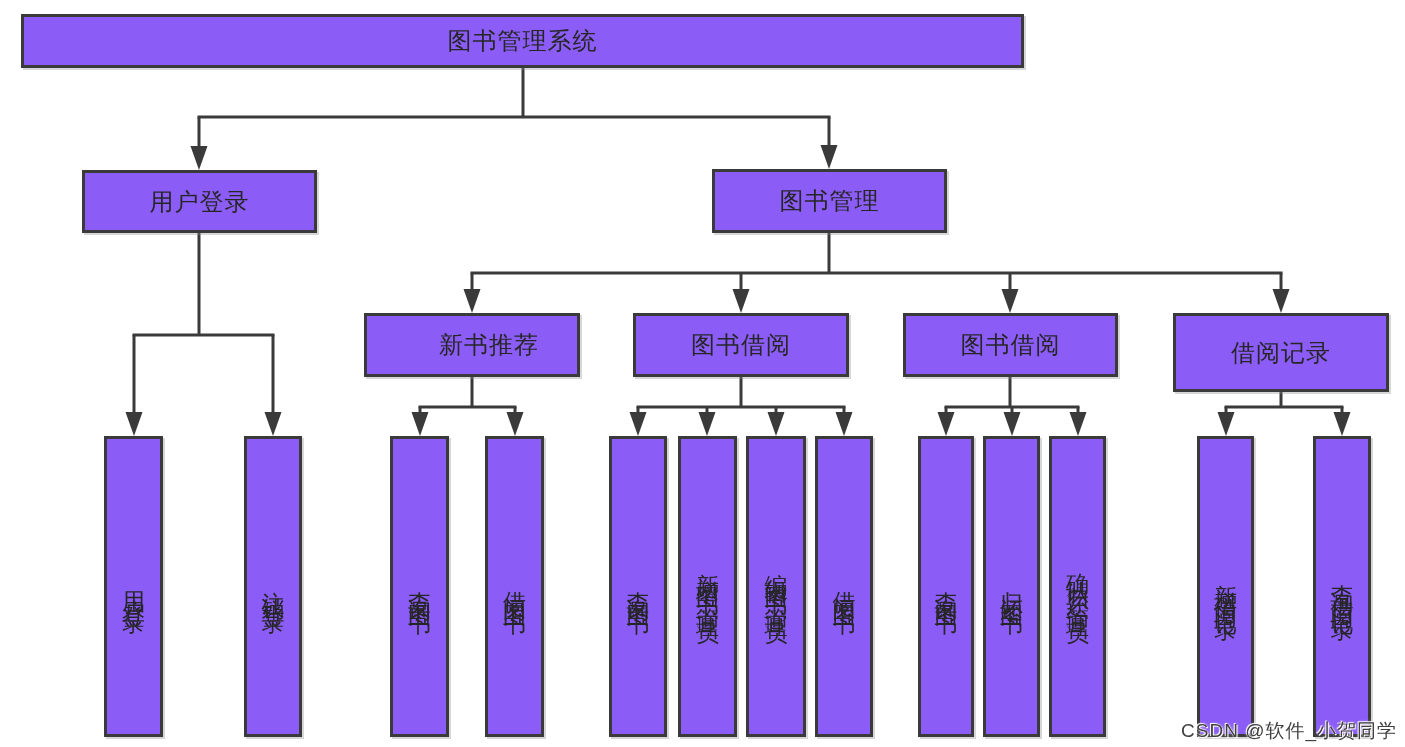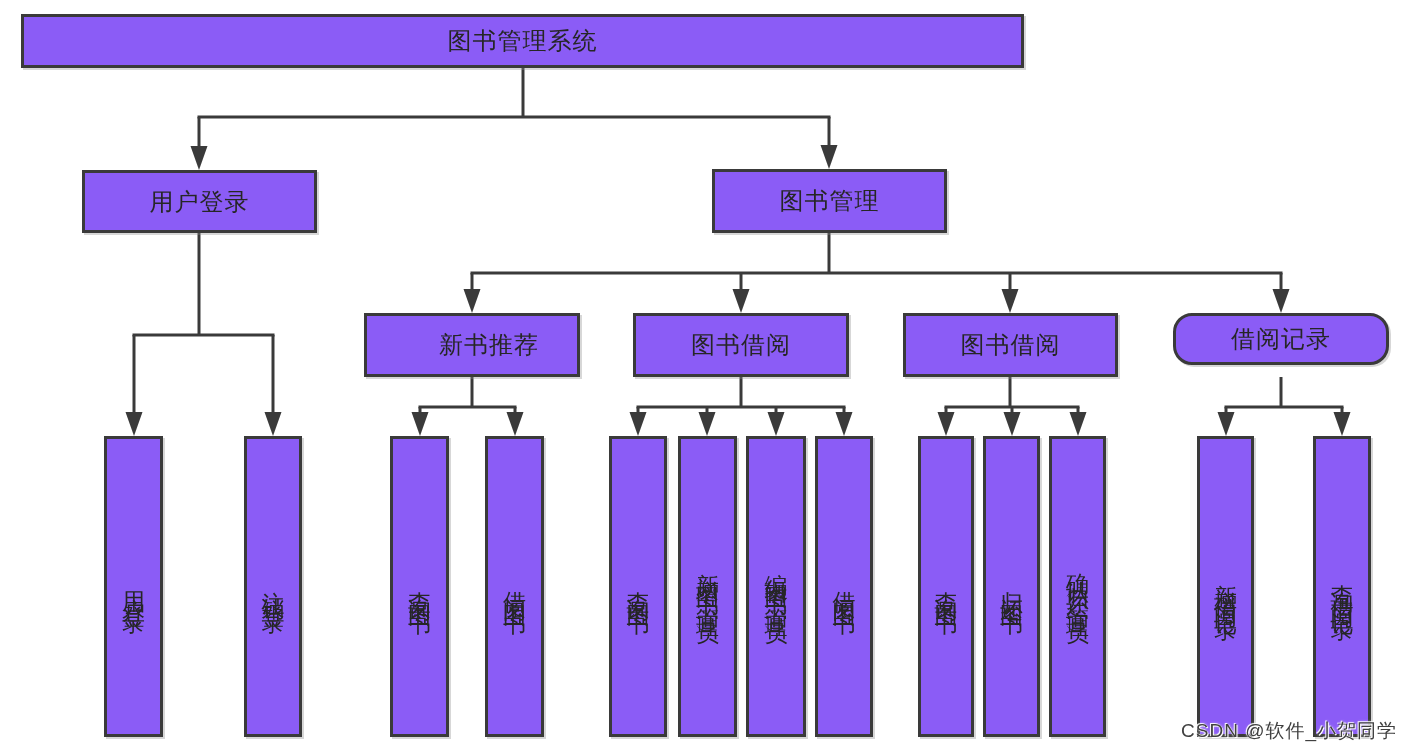--- a/index.html
+++ b/index.html
@@ -106,21 +106,21 @@
 
   <div class="node hnode" style="left:364px;top:313px;width:216px;height:64px;padding-left:34px;">
     <span>新书推荐</span>
   </div>
   <div class="node hnode" style="left:633px;top:313px;width:216px;height:64px;">
     <span>图书借阅</span>
   </div>
   <div class="node hnode" style="left:903px;top:313px;width:215px;height:64px;">
     <span>图书借阅</span>
   </div>
-  <div class="node hnode" style="left:1173px;top:313px;width:216px;height:52px;border-radius:19px;">
+  <div class="node hnode" style="left:1173px;top:313px;width:216px;height:79px;">
     <span>借阅记录</span>
   </div>
 
   <div class="node vnode" style="left:104px;top:436px;width:59px;height:301px;">
     <span>用户登录</span>
   </div>
   <div class="node vnode" style="left:244px;top:436px;width:58px;height:301px;">
     <span>注销登录</span>
   </div>
 

